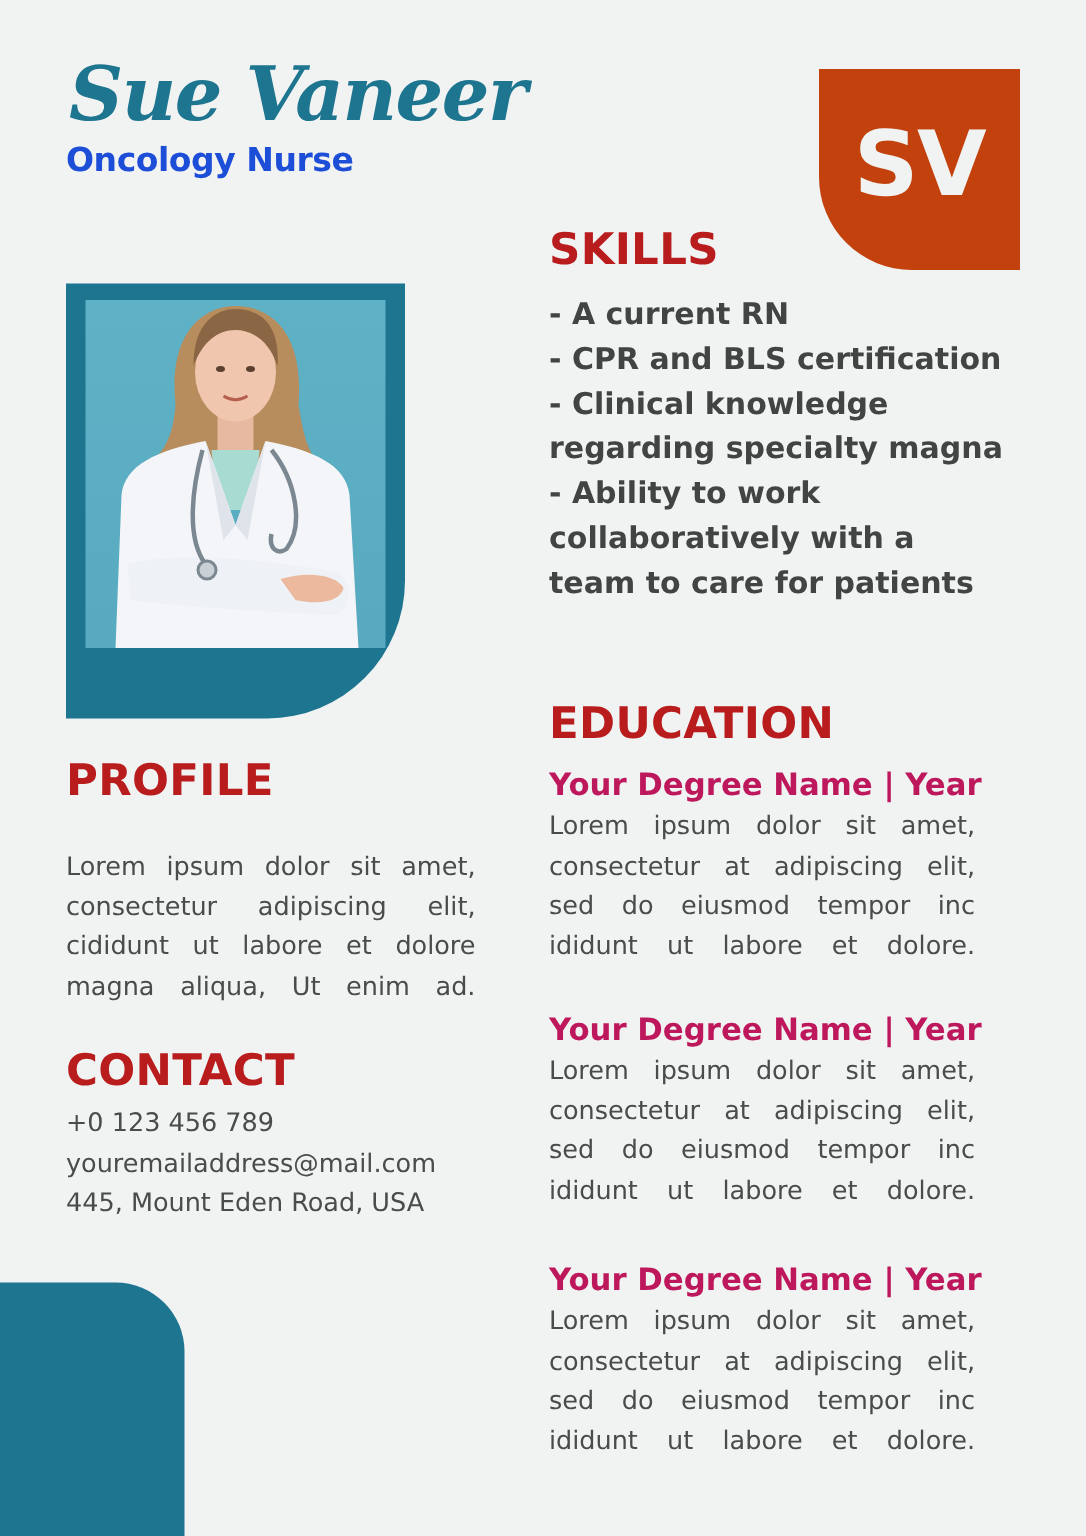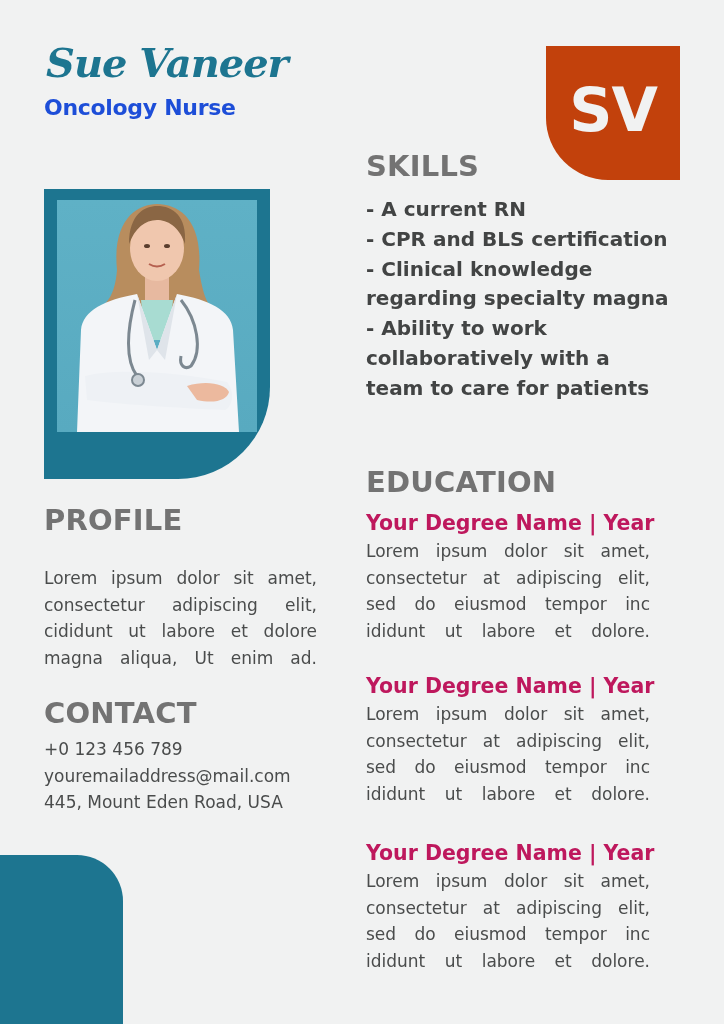--- a/index.html
+++ b/index.html
@@ -7,21 +7,21 @@
       width: 724px; height: 1024px; position: relative; overflow: hidden;
       background: #f1f2f2;
       font-family: "Liberation Sans", sans-serif;
       color: #404242;
     }
     .abs { position: absolute; }
     .name {
       left: 46px; top: 28px;
       font-family: "DejaVu Serif", serif;
       font-style: italic; font-weight: bold;
-      font-size: 40px; color: #1d7590; letter-spacing: -1px;
+      font-size: 50px; color: #1d7590; letter-spacing: -1px;
       line-height: 70px; white-space: nowrap;
     }
     .role {
       left: 44px; top: 88px;
       font-family: "DejaVu Sans", sans-serif; font-weight: bold;
       font-size: 22px; color: #1d4ed8; line-height: 40px; white-space: nowrap;
       letter-spacing: -0.3px;
     }
     .mono {
       left: 546px; top: 46px; width: 134px; height: 134px;
@@ -36,21 +36,21 @@
       left: 44px; top: 189px; width: 226px; height: 290px;
       background: #1d7590; border-bottom-right-radius: 92px;
     }
     .photo {
       left: 57px; top: 200px; width: 200px; height: 232px;
       background: linear-gradient(180deg, #5fb1c6 0%, #58aac0 100%);
       overflow: hidden;
     }
     .h {
       font-family: "DejaVu Sans", sans-serif; font-weight: bold;
-      color: #737373; font-size: 29px; line-height: 36px; letter-spacing: 0.2px;
+      color: #b91c1c; font-size: 29px; line-height: 36px; letter-spacing: 0.2px;
       white-space: nowrap;
     }
     .body-text {
       font-family: "DejaVu Sans", sans-serif;
       font-size: 17px; line-height: 26.5px; color: #4a4c4c;
       text-align: justify; text-align-last: justify;
     }
     .skills-list {
       left: 366px; top: 195px; width: 310px;
       font-family: "DejaVu Sans", sans-serif; font-weight: bold;

